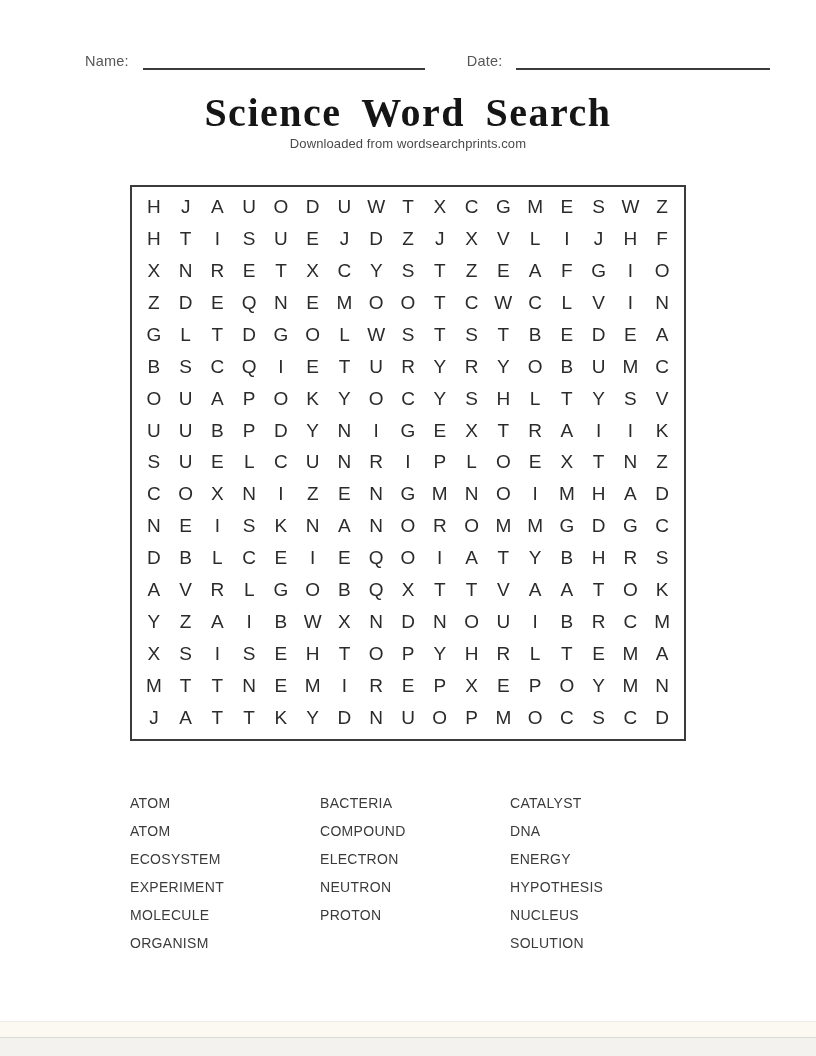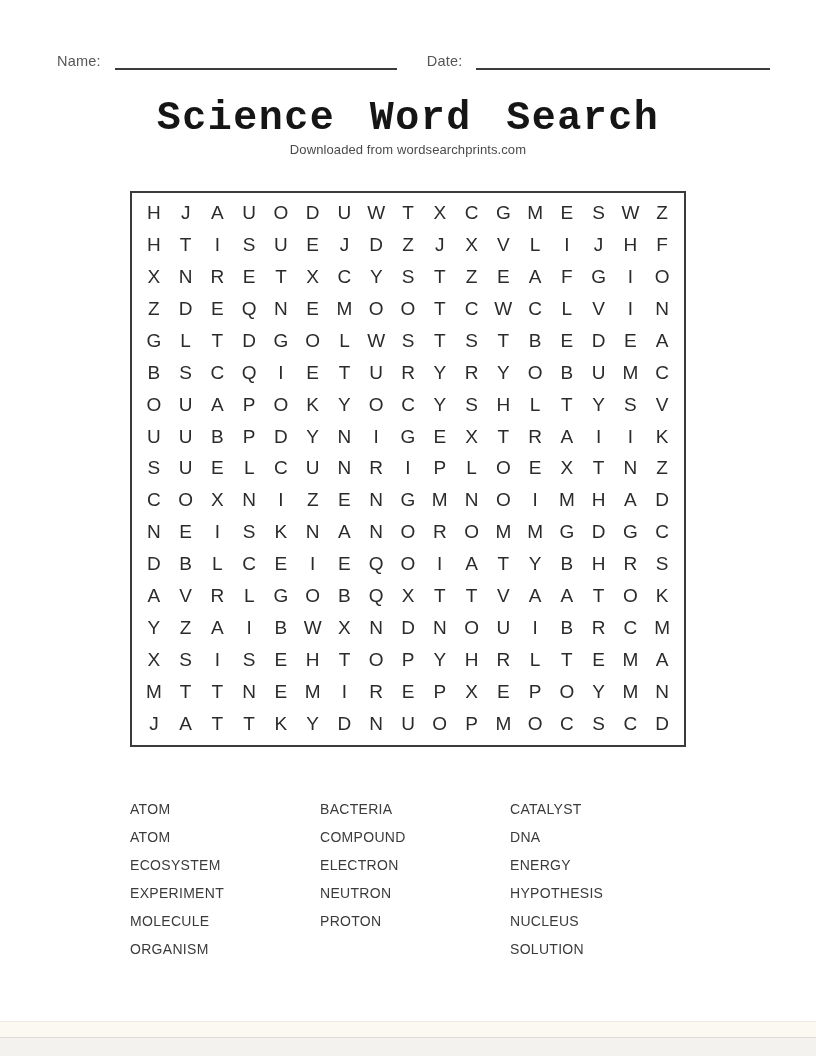--- a/index.html
+++ b/index.html
@@ -10,45 +10,45 @@
     position: relative;
     overflow: hidden;
     font-family: "Liberation Sans", sans-serif;
     -webkit-font-smoothing: antialiased;
   }
 
   
   .fields-row {
     display: flex;
     align-items: flex-start;
-    padding: 54px 46px 0 57px;
+    padding: 54px 46px 0 85px;
   }
   .field { display: flex; align-items: flex-end; }
   .field-label {
     font-size: 14.5px;
     color: var(--label-text, #575757);
     letter-spacing: 0.2px;
     line-height: 1;
     padding-bottom: 1px;
     white-space: nowrap;
   }
   .write-line {
     border-bottom: 2px solid var(--write-line, #3b3b3b);
     height: 14px;
     display: inline-block;
   }
   .name-group .write-line { width: 282px; margin-left: 14px; }
-  .date-group { margin-left: 30px; flex: 1; }
+  .date-group { margin-left: 42px; flex: 1; }
   .date-group .write-line { flex: 1; margin-left: 14px; }
 
   
   .title {
-    margin-top: 26px;
+    margin-top: 20px;
     text-align: center;
-    font-family: Liberation Mono, monospace;
+    font-family: Liberation Serif, serif;
     font-weight: 700;
     font-size: 40px;
     line-height: 46px;
     letter-spacing: 1.5px;
     word-spacing: 9px;
     color: var(--title-text, #151515);
   }
   .subtitle {
     text-align: center;
     font-size: 13px;

